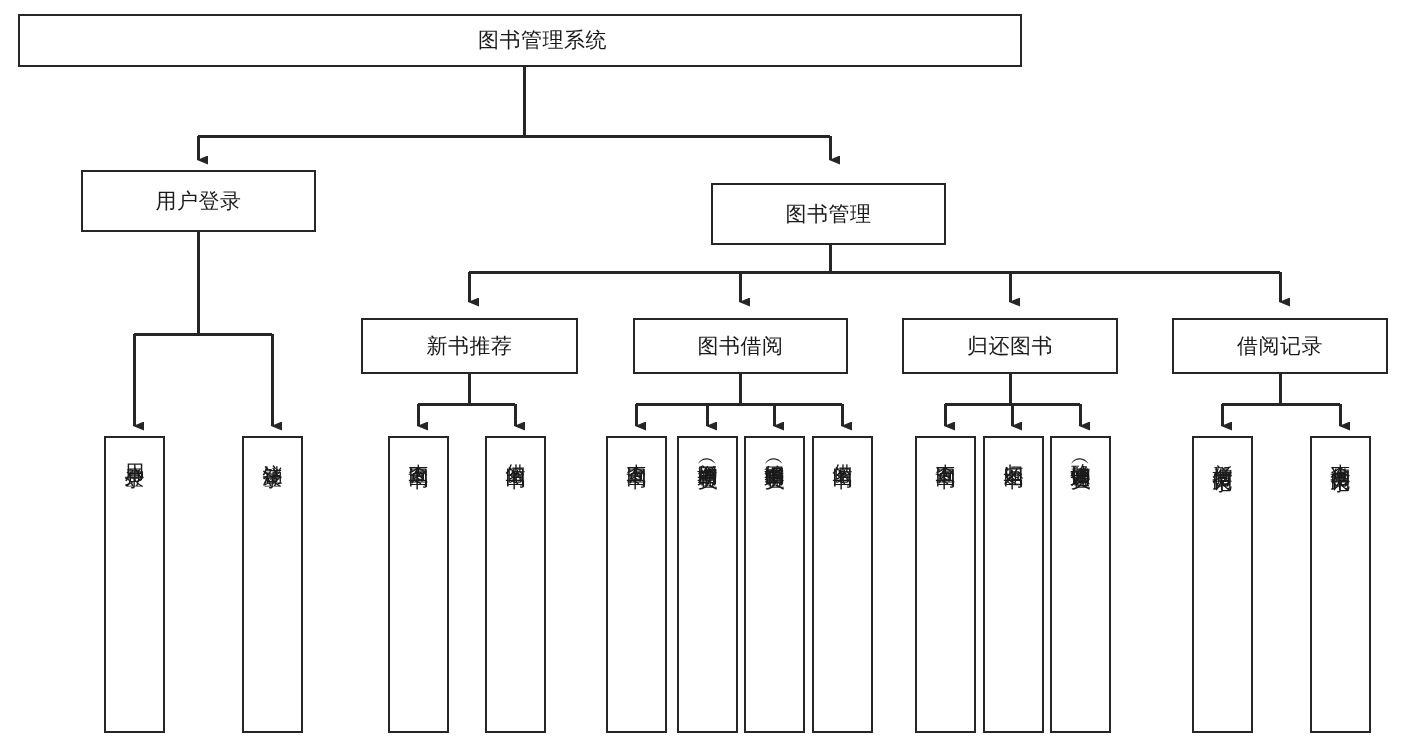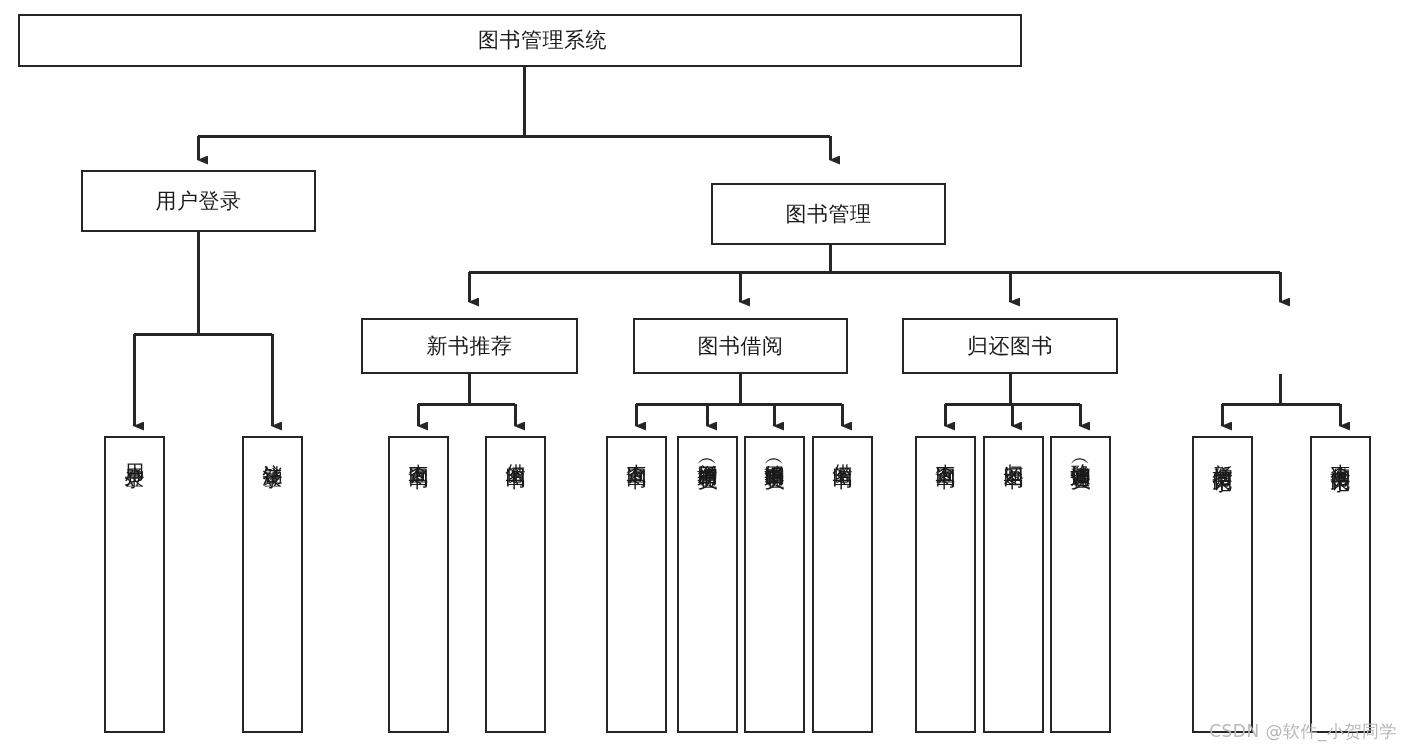--- a/index.html
+++ b/index.html
@@ -151,20 +151,23 @@
   </div>
 
   <div class="node h" style="left:361px; top:318px; width:217px; height:56px;">
     <span class="node-label">新书推荐</span>
   </div>
 
   <div class="node h" style="left:902px; top:318px; width:216px; height:56px;">
     <span class="node-label">归还图书</span>
   </div>
 
+  <div class="node h" style="left:1172px; top:318px; width:216px; height:56px;">
+    <span class="node-label">借阅记录</span>
+  </div>
 
   <div class="node v" style="left:104px; top:436px; width:61px; height:297px;">
     <span class="node-label">用户登录</span>
   </div>
 
   <div class="node v" style="left:242px; top:436px; width:61px; height:297px;">
     <span class="node-label">注销登录</span>
   </div>
 
   <div class="node v" style="left:388px; top:436px; width:61px; height:297px;">
@@ -204,15 +207,14 @@
   </div>
 
   <div class="node v" style="left:1192px; top:436px; width:61px; height:297px;">
     <span class="node-label">新增借阅记录</span>
   </div>
 
   <div class="node v" style="left:1310px; top:436px; width:61px; height:297px;">
     <span class="node-label">查询借阅记录</span>
   </div>
 
-  <div id="watermark">CSDN @软件_小贺同学</div>
 
 </div>
 
 </body></html>

